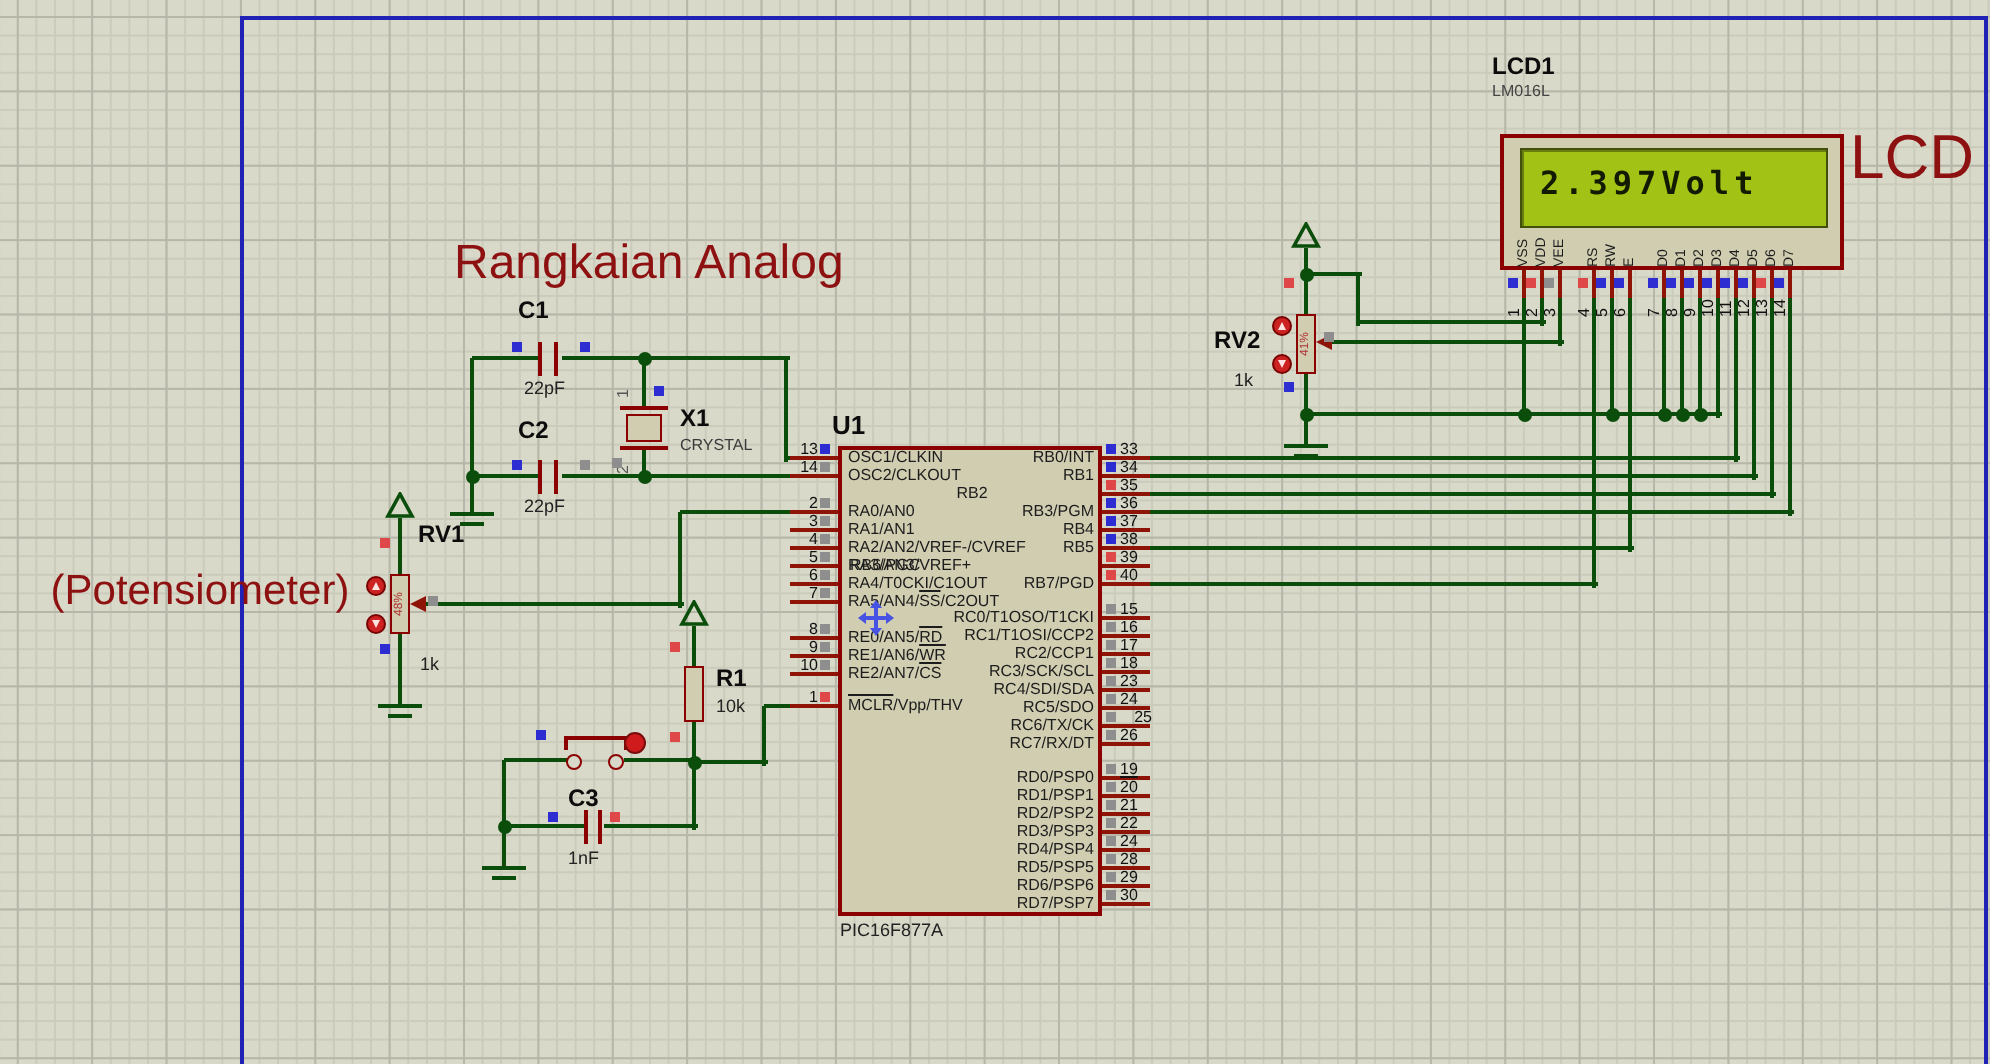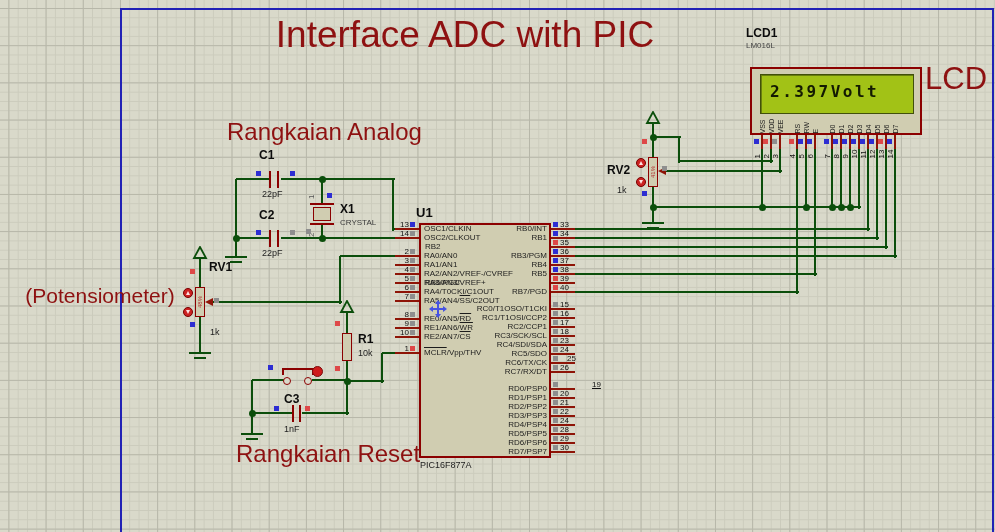--- a/index.html
+++ b/index.html
@@ -272,21 +272,21 @@
       <div class="sq blue" style="left: 553px; top: 222px;"></div>
       <div class="pinnum" style="left: 560px; top: 220px; width: 16px;">33</div>
       <div class="pinlab" style="left: 425px; top: 224px; width: 122px; text-align: right;"><span>RB0/INT</span></div>
       <div class="stub" style="left: 551px; top: 237px; width: 24px; height: 2px;"></div>
       <div class="sq blue" style="left: 553px; top: 231px;"></div>
       <div class="pinnum" style="left: 560px; top: 229px; width: 16px;">34</div>
       <div class="pinlab" style="left: 425px; top: 233px; width: 122px; text-align: right;"><span>RB1</span></div>
       <div class="stub" style="left: 551px; top: 246px; width: 24px; height: 2px;"></div>
       <div class="sq red" style="left: 553px; top: 240px;"></div>
       <div class="pinnum" style="left: 560px; top: 238px; width: 16px;">35</div>
-      <div class="pinlab" style="left: 425px; top: 242px; width: 122px; text-align: left;"><span>RB2</span></div>
+      <div class="pinlab" style="left: 425px; top: 242px; width: 122px; text-align: center;"><span>RB2</span></div>
       <div class="stub" style="left: 551px; top: 255px; width: 24px; height: 2px;"></div>
       <div class="sq blue" style="left: 553px; top: 249px;"></div>
       <div class="pinnum" style="left: 560px; top: 247px; width: 16px;">36</div>
       <div class="pinlab" style="left: 425px; top: 251px; width: 122px; text-align: right;"><span>RB3/PGM</span></div>
       <div class="stub" style="left: 551px; top: 264px; width: 24px; height: 2px;"></div>
       <div class="sq blue" style="left: 553px; top: 258px;"></div>
       <div class="pinnum" style="left: 560px; top: 256px; width: 16px;">37</div>
       <div class="pinlab" style="left: 425px; top: 260px; width: 122px; text-align: right;"><span>RB4</span></div>
       <div class="stub" style="left: 551px; top: 273px; width: 24px; height: 2px;"></div>
       <div class="sq blue" style="left: 553px; top: 267px;"></div>
@@ -327,21 +327,21 @@
       <div class="stub" style="left: 551px; top: 362px; width: 24px; height: 2px;"></div>
       <div class="sq gray" style="left: 553px; top: 356px;"></div>
       <div class="pinnum" style="left: 560px; top: 354px; width: 16px; text-align: right;">25</div>
       <div class="pinlab" style="left: 425px; top: 358px; width: 122px; text-align: right;"><span>RC6/TX/CK</span></div>
       <div class="stub" style="left: 551px; top: 371px; width: 24px; height: 2px;"></div>
       <div class="sq gray" style="left: 553px; top: 365px;"></div>
       <div class="pinnum" style="left: 560px; top: 363px; width: 16px;">26</div>
       <div class="pinlab" style="left: 425px; top: 367px; width: 122px; text-align: right;"><span>RC7/RX/DT</span></div>
       <div class="stub" style="left: 551px; top: 388px; width: 24px; height: 2px;"></div>
       <div class="sq gray" style="left: 553px; top: 382px;"></div>
-      <div class="pinnum" style="left: 592px; top: 380px; width: 16px; text-decoration: underline;">19</div>
+      <div class="pinnum" style="left: 560px; top: 380px; width: 16px; text-decoration: underline;">19</div>
       <div class="pinlab" style="left: 425px; top: 384px; width: 122px; text-align: right;"><span>RD0/PSP0</span></div>
       <div class="stub" style="left: 551px; top: 397px; width: 24px; height: 2px;"></div>
       <div class="sq gray" style="left: 553px; top: 391px;"></div>
       <div class="pinnum" style="left: 560px; top: 389px; width: 16px;">20</div>
       <div class="pinlab" style="left: 425px; top: 393px; width: 122px; text-align: right;"><span>RD1/PSP1</span></div>
       <div class="stub" style="left: 551px; top: 406px; width: 24px; height: 2px;"></div>
       <div class="sq gray" style="left: 553px; top: 400px;"></div>
       <div class="pinnum" style="left: 560px; top: 398px; width: 16px;">21</div>
       <div class="pinlab" style="left: 425px; top: 402px; width: 122px; text-align: right;"><span>RD2/PSP2</span></div>
       <div class="stub" style="left: 551px; top: 415px; width: 24px; height: 2px;"></div>
@@ -424,18 +424,16 @@
 
   <svg style="position:absolute;left:429px;top:300px" width="18" height="18" viewBox="0 0 18 18">
     <line x1="9" y1="2" x2="9" y2="16" stroke="#4653e3" stroke-width="2"></line>
     <line x1="2" y1="9" x2="16" y2="9" stroke="#4653e3" stroke-width="2"></line>
     <polygon points="9,0 12,4 6,4" fill="#4653e3"></polygon>
     <polygon points="9,18 12,14 6,14" fill="#4653e3"></polygon>
     <polygon points="0,9 4,6 4,12" fill="#4653e3"></polygon>
     <polygon points="18,9 14,6 14,12" fill="#4653e3"></polygon>
   </svg>
 
-  <div class="ann" style="left:235px;top:14px;width:460px;text-align:center;font-size:37px">Interface ADC with PIC</div>
   <div class="ann" style="left:227px;top:118px;font-size:24px">Rangkaian Analog</div>
   <div class="ann" style="left:14px;top:284px;width:172px;text-align:center;font-size:21px">(Potensiometer)</div>
-  <div class="ann" style="left:236px;top:440px;font-size:24px">Rangkaian Reset</div>
   <div class="ann" style="left:925px;top:61px;font-size:31px">LCD</div>
 </div>
 
 </body></html>

